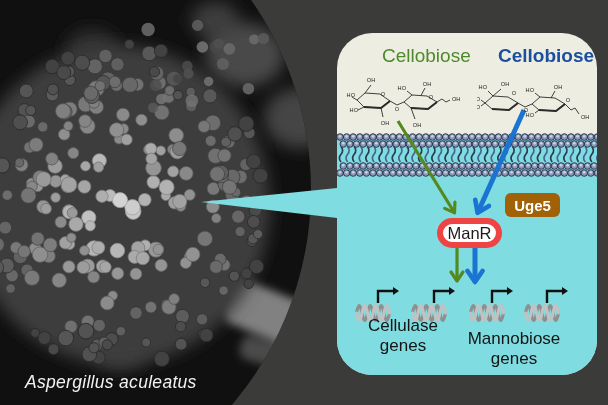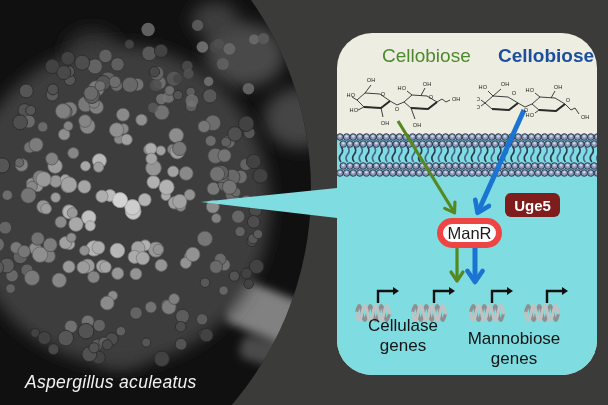--- a/index.html
+++ b/index.html
@@ -805,21 +805,21 @@
           <text x="37" y="14" text-anchor="middle">O</text>
           <text x="49" y="31" text-anchor="middle">O</text>
           <text x="57" y="11" text-anchor="end">HO</text>
           <text x="81" y="8" text-anchor="middle">OH</text>
           <text x="57" y="36" text-anchor="end">HO</text>
           <text x="91" y="21" text-anchor="middle">O</text>
           <text x="104" y="38" text-anchor="start">OH</text>
         </g>
     </svg>
 
-    <div class="uge5" style="background: #7f1d1d;">Uge5</div>
+    <div class="uge5" style="background: #a16207;">Uge5</div>
     <div class="manr">ManR</div>
 
     <div class="gene-label g1">
       <span>Cellulase</span><br>
       <span>genes</span>
     </div>
     <div class="gene-label g2">
       <span>Mannobiose</span><br>
       <span>genes</span>
     </div>

